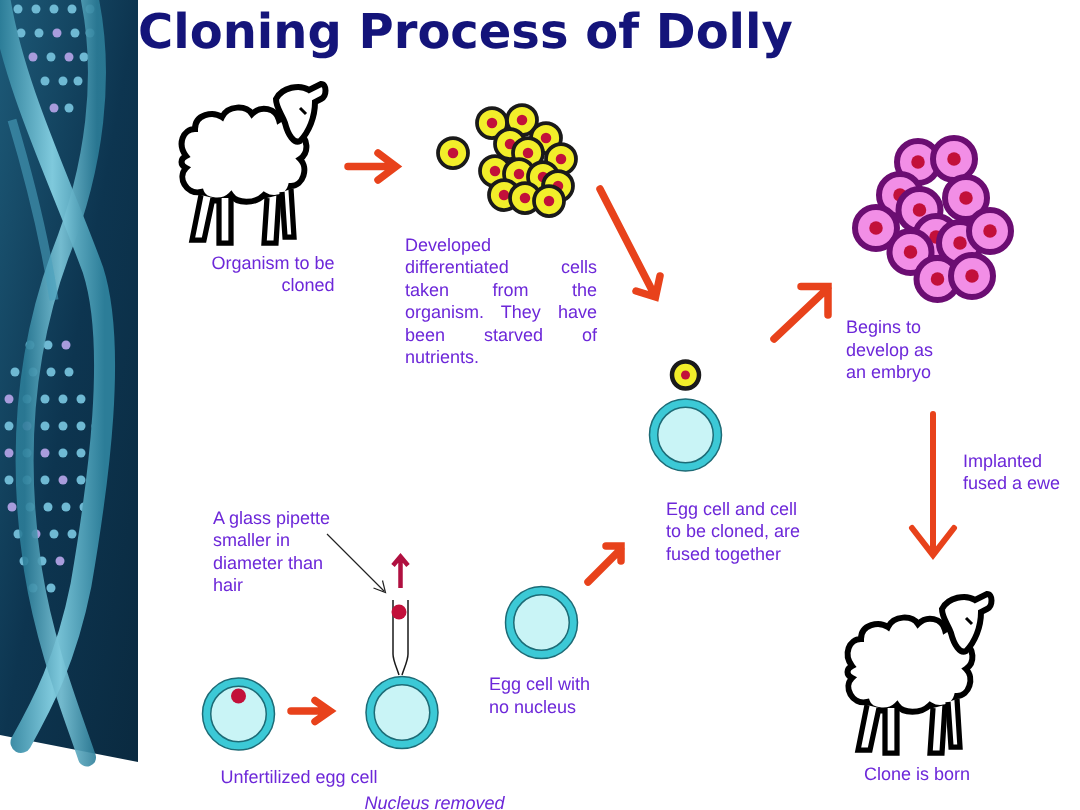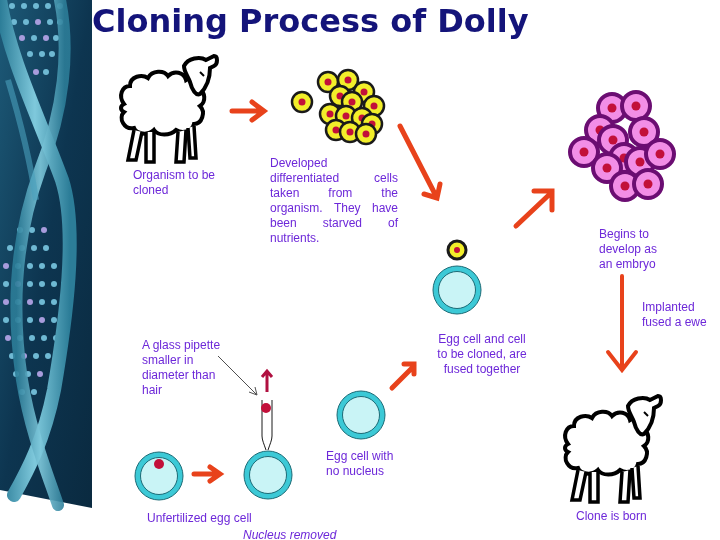--- a/index.html
+++ b/index.html
@@ -206,22 +206,22 @@
 
   <path d="M218,356 L256,394 M249,392 L257,395 L255,387" stroke="#222" stroke-width="0.8" fill="none"></path>
 
   <g>
     <use href="#egg" x="361" y="415"></use>
   </g>
 
   <path d="M392,388 L414,366 M404,364 L414,364 L414,374" stroke="#e8421b" stroke-width="5" fill="none" stroke-linecap="round"></path>
 </svg>
 
-<div class="abs label" style="left:133px;top:168px;width:90px;">Organism to be cloned</div>
+<div class="abs label" style="left:133px;top:168px;width:90px;text-align:right;">Organism to be cloned</div>
 <div class="abs label justify" style="left:270px;top:156px;width:128px;">Developed differentiated cells taken from the organism. They have been starved of nutrients.</div>
-<div class="abs label" style="left:432px;top:332px;width:100px;text-align:center;">Egg cell and cell to be cloned, are fused together</div>
-<div class="abs label" style="left:599px;top:211px;width:70px;margin-top:16px;">Begins to develop as an embryo</div>
+<div class="abs label" style="left:444px;top:332px;width:100px;">Egg cell and cell to be cloned, are fused together</div>
+<div class="abs label" style="left:564px;top:211px;width:70px;">Begins to develop as an embryo</div>
 <div class="abs label" style="left:642px;top:300px;width:76px;">Implanted fused a ewe</div>
 <div class="abs label" style="left:576px;top:509px;width:100px;">Clone is born</div>
 <div class="abs label" style="left:109px;top:511px;width:120px;margin-left:38px;">Unfertilized egg cell</div>
 <div class="abs label" style="left:142px;top:338px;width:90px;">A glass pipette smaller in diameter than hair</div>
 <div class="abs label" style="left:243px;top:528px;width:110px;font-style:italic;">Nucleus removed from egg cell</div>
 <div class="abs label" style="left:326px;top:449px;width:80px;">Egg cell with no nucleus</div>
 
 </body></html>

